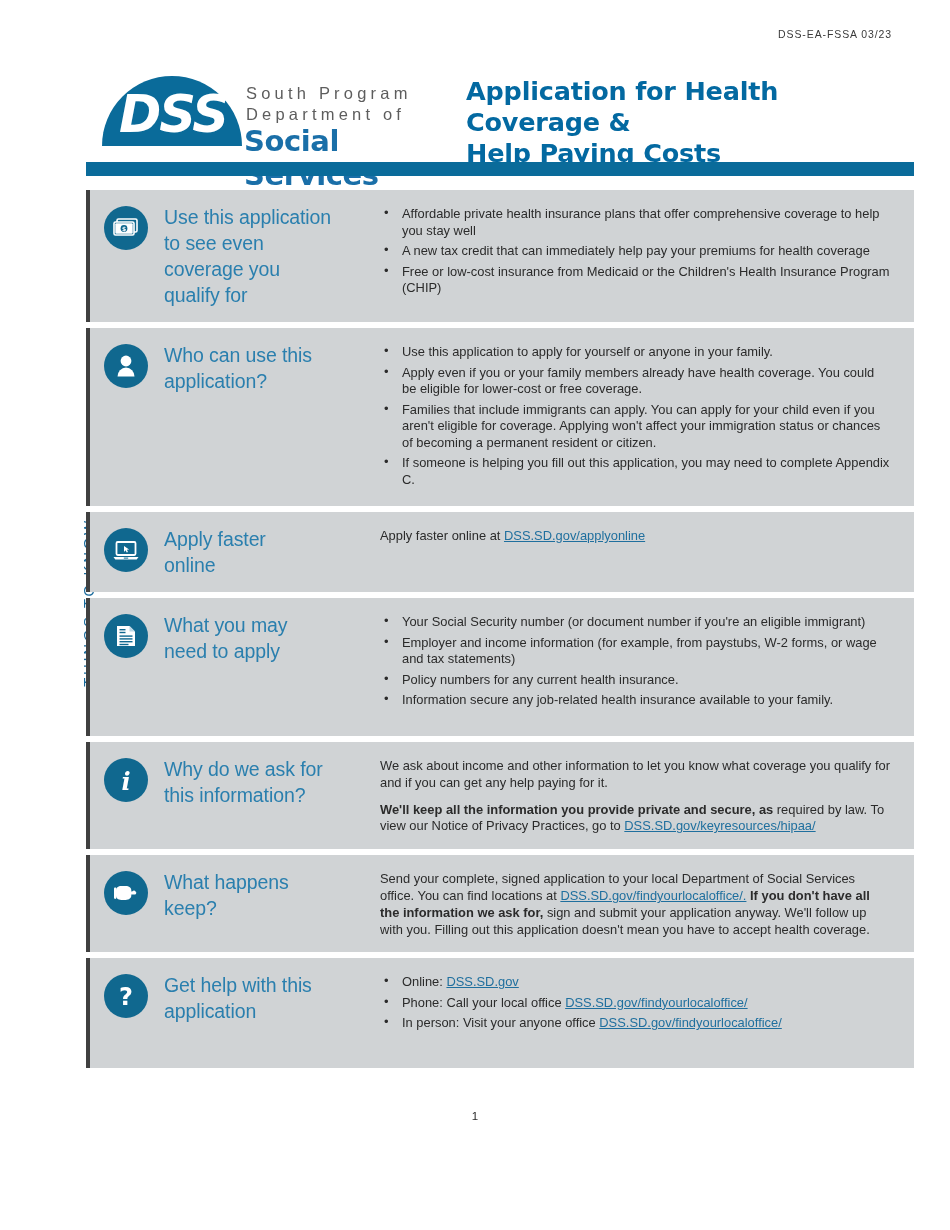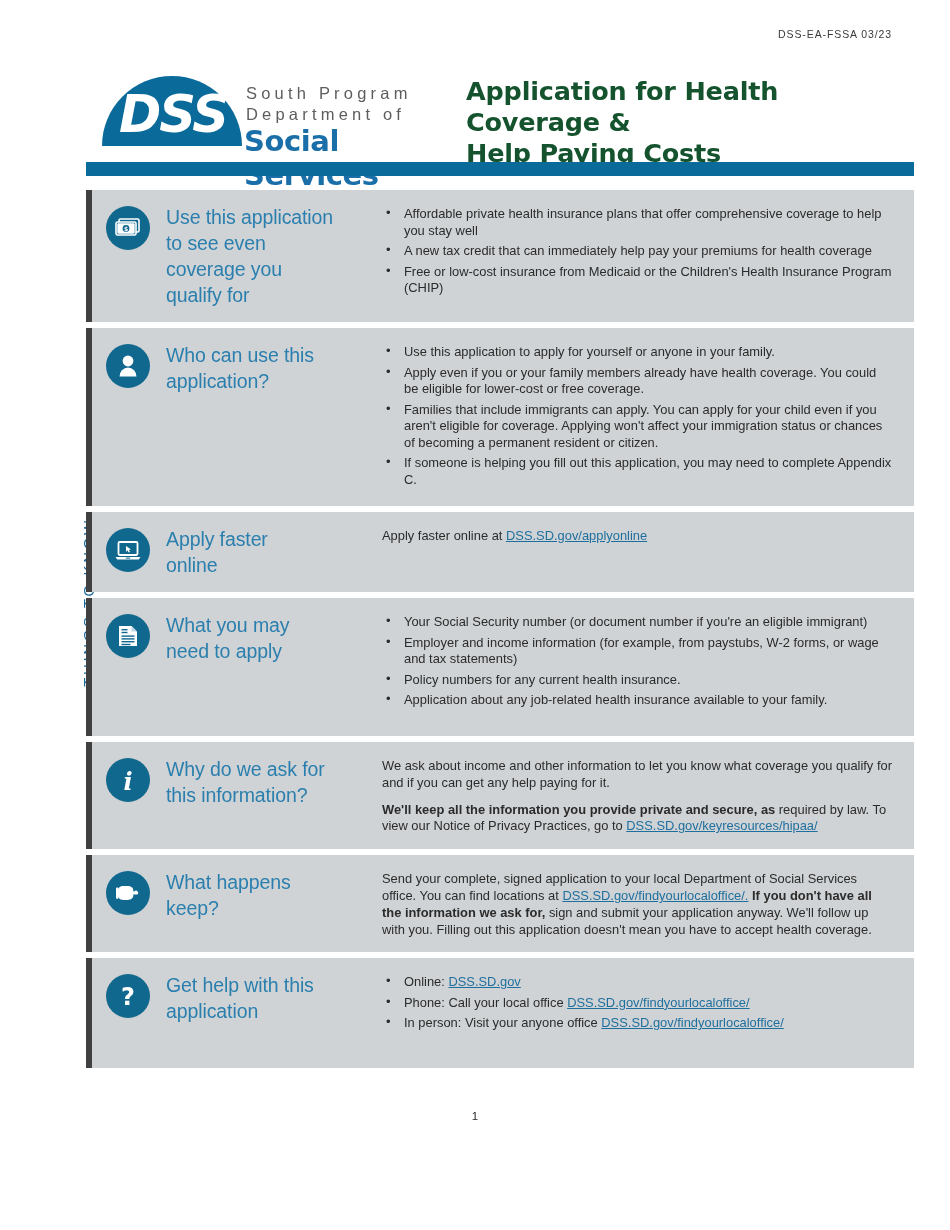--- a/index.html
+++ b/index.html
@@ -103,21 +103,21 @@
 
   .title-block {
     position: absolute;
     left: 380px;
     top: 14px;
     width: 448px;
   }
   .title-line {
     font-size: 25.5px;
     font-weight: bold;
-    color: #14532d;
+    color: #0369a1;
     line-height: 31px;
     letter-spacing: -0.2px;
     font-family: "DejaVu Sans", sans-serif;
   }
 
   .blue-bar {
     position: absolute;
     left: 86px;
     top: 162px;
     width: 828px;
@@ -144,21 +144,21 @@
   
   .sections {
     position: absolute;
     left: 86px;
     top: 190px;
     width: 828px;
   }
   .section {
     display: flex;
     background: #d0d3d5;
-    border-left: 6px solid #404040;
+    border-left: 4px solid #404040;
     margin-bottom: 6px;
     padding: 14px 0 14px 0;
   }
   .sec-left {
     width: 290px;
     display: flex;
     flex-direction: row;
     align-items: flex-start;
     padding-left: 14px;
     flex: 0 0 290px;
@@ -355,21 +355,21 @@
         <div class="sec-heading">
           <div>What you may</div>
           <div>need to apply</div>
         </div>
       </div>
       <div class="sec-right">
         <ul class="bullets">
           <li>Your Social Security number (or document number if you're an eligible immigrant)</li>
           <li>Employer and income information (for example, from paystubs, W-2 forms, or wage and tax statements)</li>
           <li>Policy numbers for any current health insurance.</li>
-          <li>Application about any job-related health insurance available to your family.</li>
+          <li>Information secure any job-related health insurance available to your family.</li>
         </ul>
       </div>
     </div>
 
     <div class="section s-why">
       <div class="sec-left">
         <div class="icon-circle">
           <svg viewBox="0 0 44 44">
             <text x="22" y="32" font-size="24" fill="#ffffff" text-anchor="middle" font-style="italic" font-weight="bold" font-family="DejaVu Serif, serif">i</text>
           </svg>

